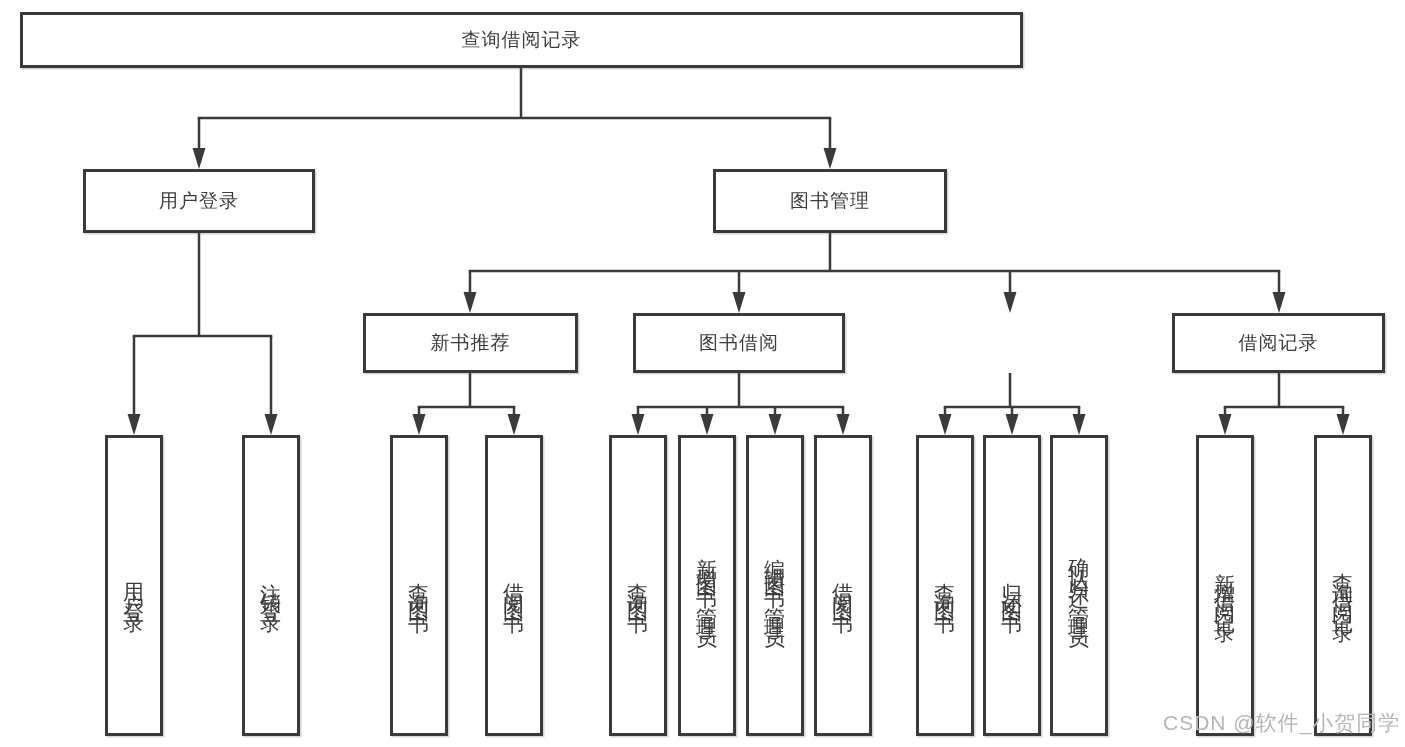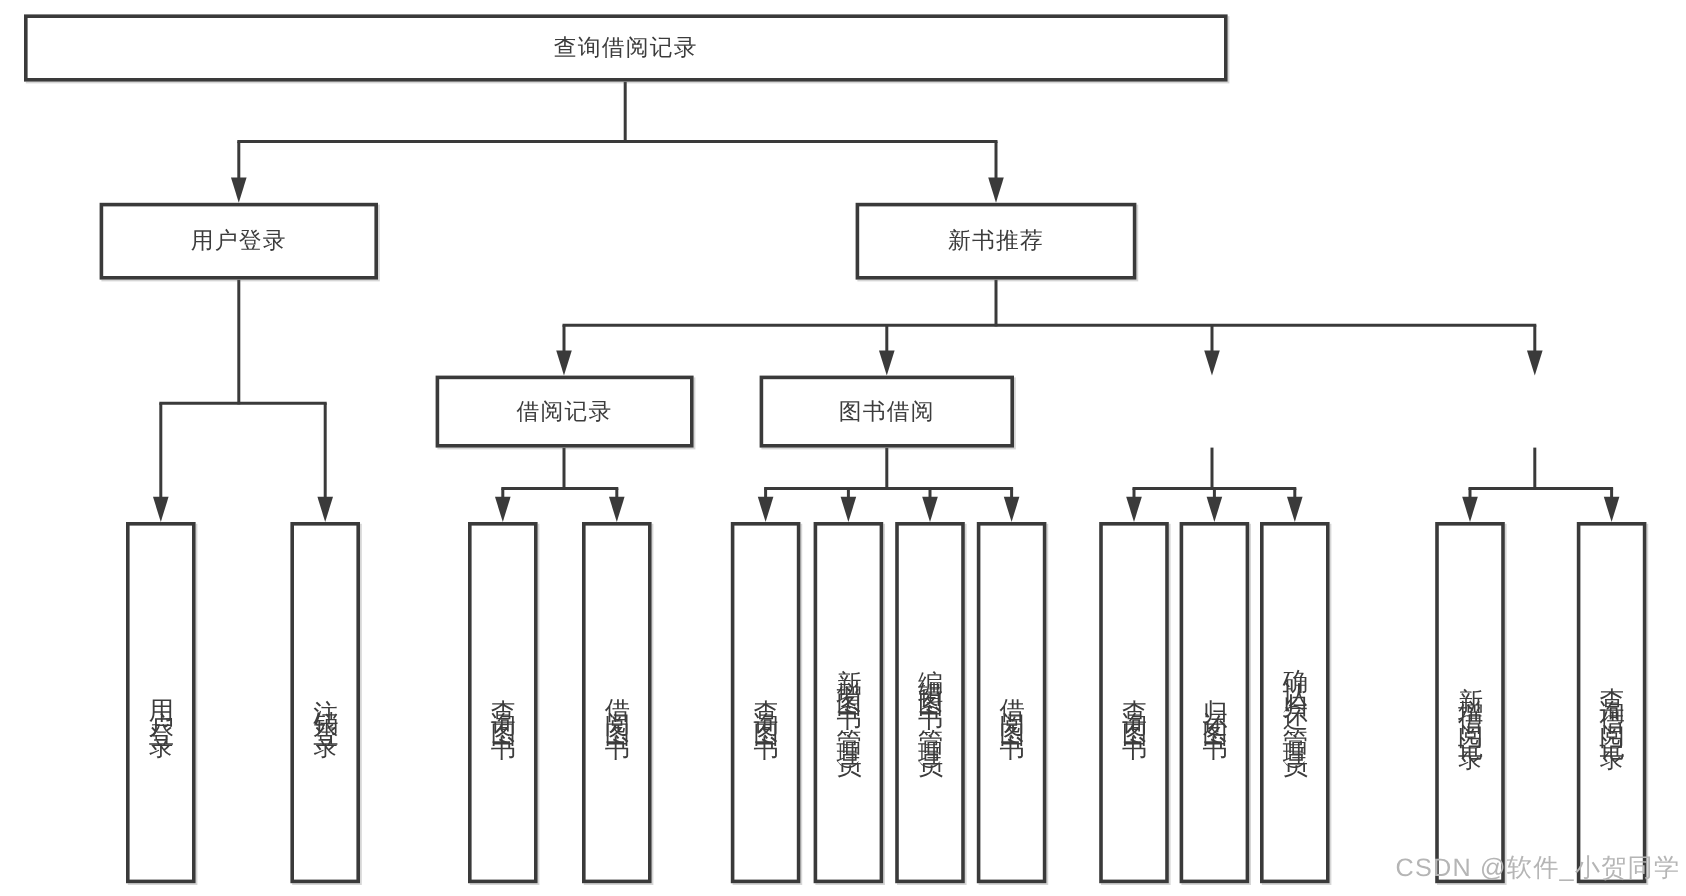--- a/index.html
+++ b/index.html
@@ -125,28 +125,31 @@
   </svg>
 
   <div class="box hbox" id="n-root">
     <span>查询借阅记录</span>
   </div>
 
   <div class="box hbox" id="n-l2a">
     <span>用户登录</span>
   </div>
   <div class="box hbox" id="n-l2b">
-    <span>新书推荐</span>
+    <span>图书管理</span>
   </div>
 
   <div class="box hbox" id="n-l3a">
-    <span>借阅记录</span>
+    <span>新书推荐</span>
   </div>
   <div class="box hbox" id="n-l3b">
     <span>图书借阅</span>
+  </div>
+  <div class="box hbox" id="n-l3d">
+    <span>借阅记录</span>
   </div>
 
   <div class="box leaf" id="n-leaf0">
     <span>用户登录</span>
   </div>
   <div class="box leaf" id="n-leaf1">
     <span>注销登录</span>
   </div>
   <div class="box leaf" id="n-leaf2">
     <span>查询图书</span>

